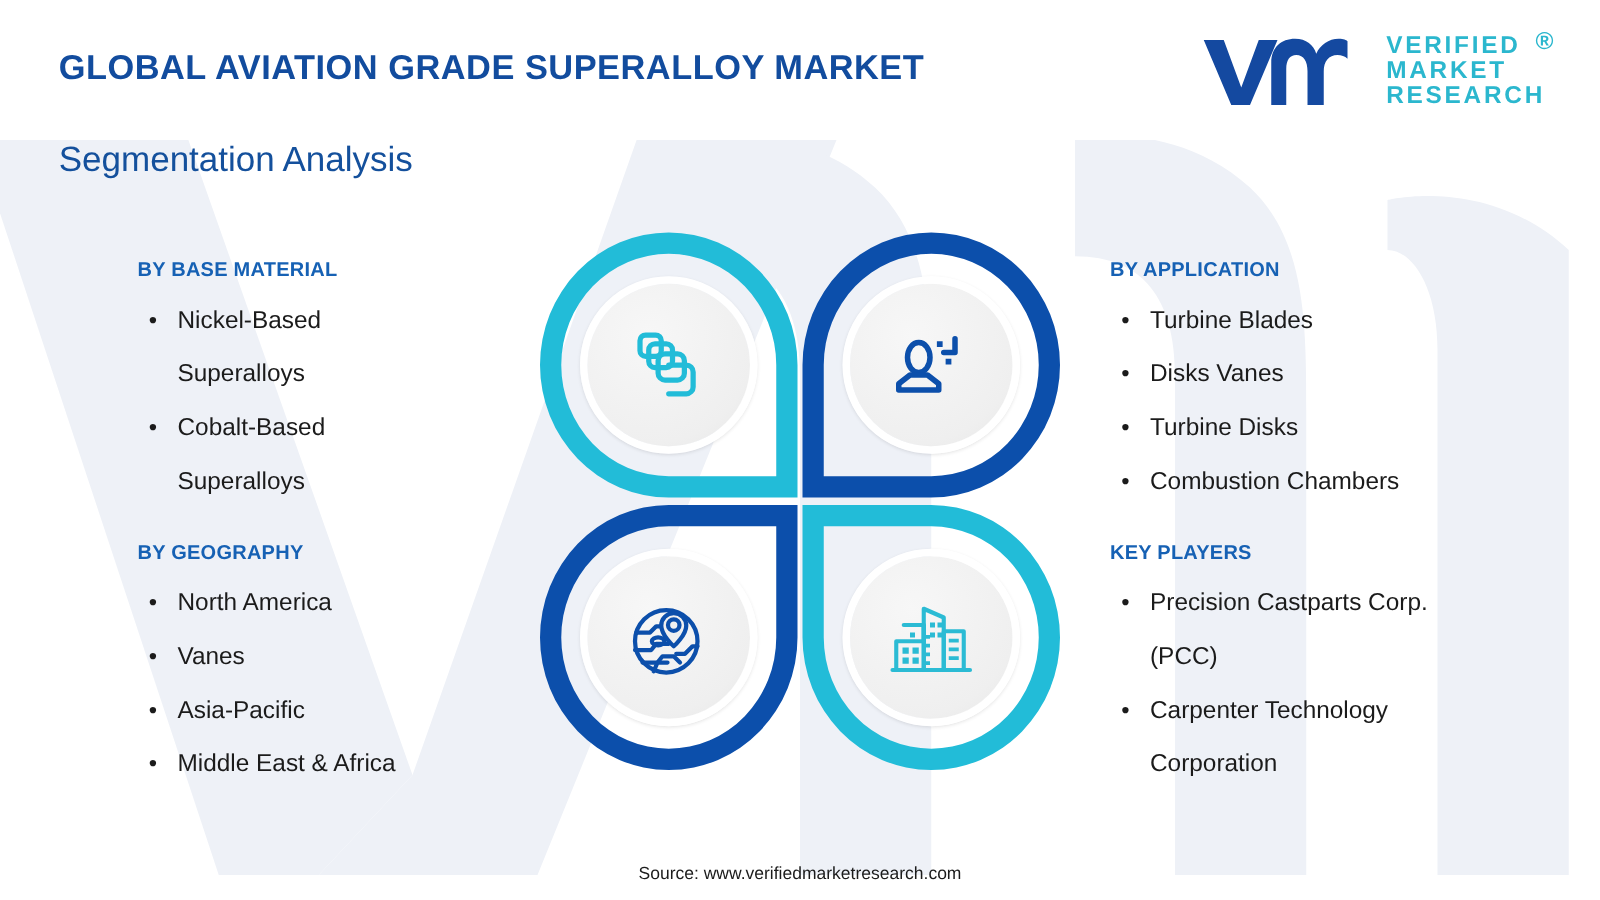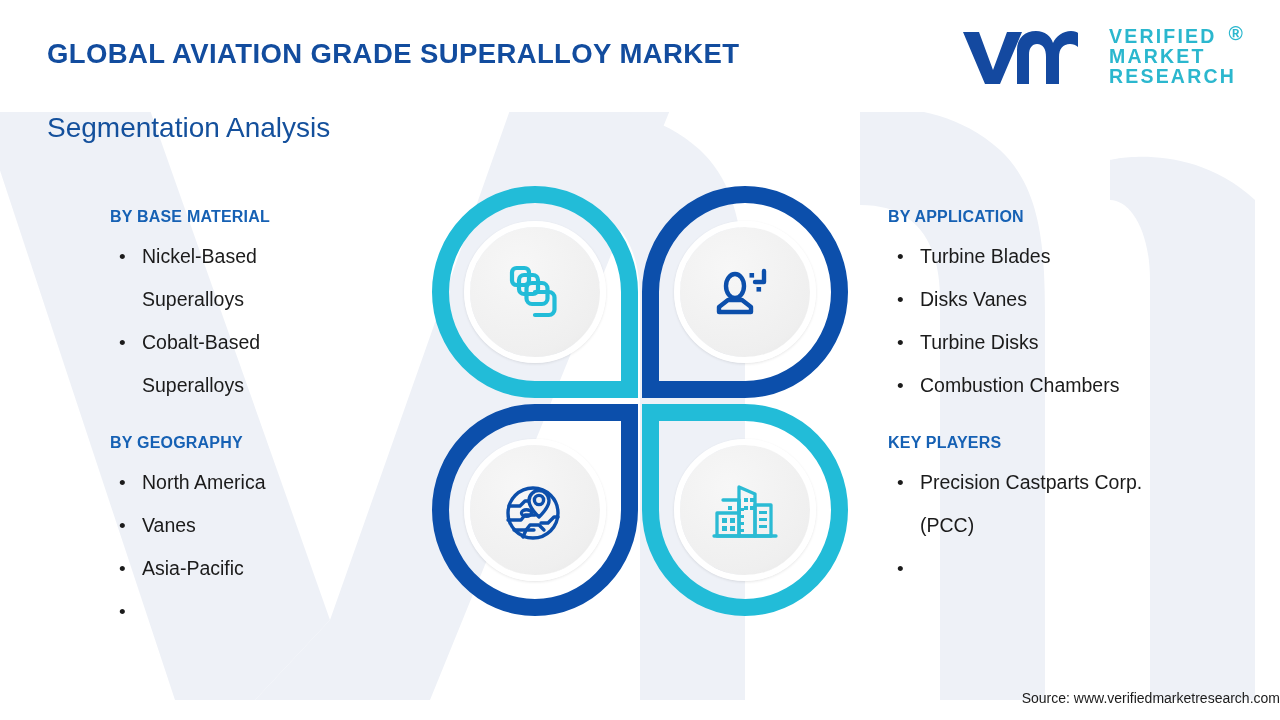--- a/index.html
+++ b/index.html
@@ -106,21 +106,21 @@
   #q-br { left:210px; top:218px; }
 
   #q-tl .ring { border-color:#22BCD8; border-radius:50% 50% 0 50%; }
   #q-tr .ring { border-color:#0C4FAB; border-radius:50% 50% 50% 0; }
   #q-bl .ring { border-color:#0C4FAB; border-radius:50% 0 50% 50%; }
   #q-br .ring { border-color:#22BCD8; border-radius:0 50% 50% 50%; }
 
   
   #source {
     position:absolute; left:0; bottom:14px; width:1280px;
-    text-align:right; font-size:14px; color:#1b1b1b; z-index:6;
+    text-align:center; font-size:14px; color:#1b1b1b; z-index:6;
   }
 </style>
 </head>
 <body>
 
 <svg id="bg-watermark" viewBox="0 0 1280 720">
   <rect x="0" y="0" width="1280" height="720" fill="#ffffff"></rect>
   <g fill="#eef1f7">
     <path d="M-20 110 L150 110 L330 620 L255 700 L175 700 Z"></path>
     <path d="M330 620 L510 110 L670 110 L430 700 L255 700 Z"></path>
@@ -176,20 +176,21 @@
       <li>
         <span class="bul">•</span>
         <span>Vanes</span>
       </li>
       <li>
         <span class="bul">•</span>
         <span>Asia-Pacific</span>
       </li>
       <li>
         <span class="bul">•</span>
+        <span>Middle East &amp; Africa</span>
       </li>
     </ul>
   </div>
 
 </div>
 
 <div class="col" id="col-right">
 
   <div class="block" id="blk-app" style="top:208px; left:0;">
     <div class="block-head">BY APPLICATION</div>
@@ -215,20 +216,21 @@
 
   <div class="block" id="blk-players" style="top:434px; left:0;">
     <div class="block-head">KEY PLAYERS</div>
     <ul class="bullets">
       <li style="width:310px;">
         <span class="bul">•</span>
         <span>Precision Castparts Corp. (PCC)</span>
       </li>
       <li style="width:290px;">
         <span class="bul">•</span>
+        <span>Carpenter Technology Corporation</span>
       </li>
     </ul>
   </div>
 
 </div>
 
 <div id="pinwheel">
 
   <div class="quad" id="q-tl">
     <div class="ring"></div>

